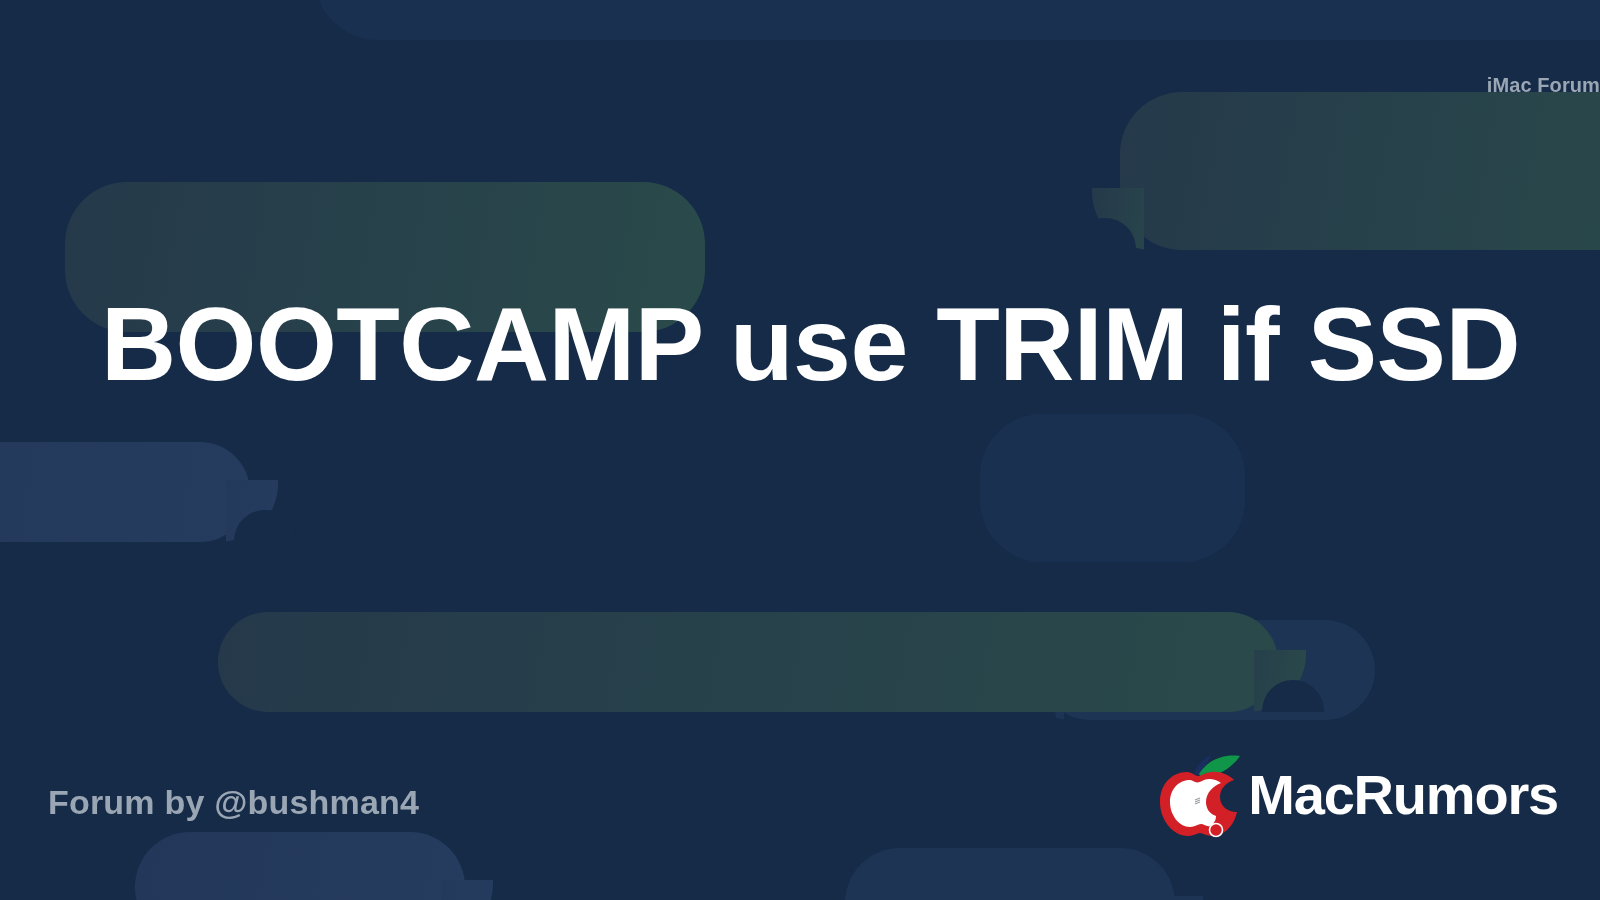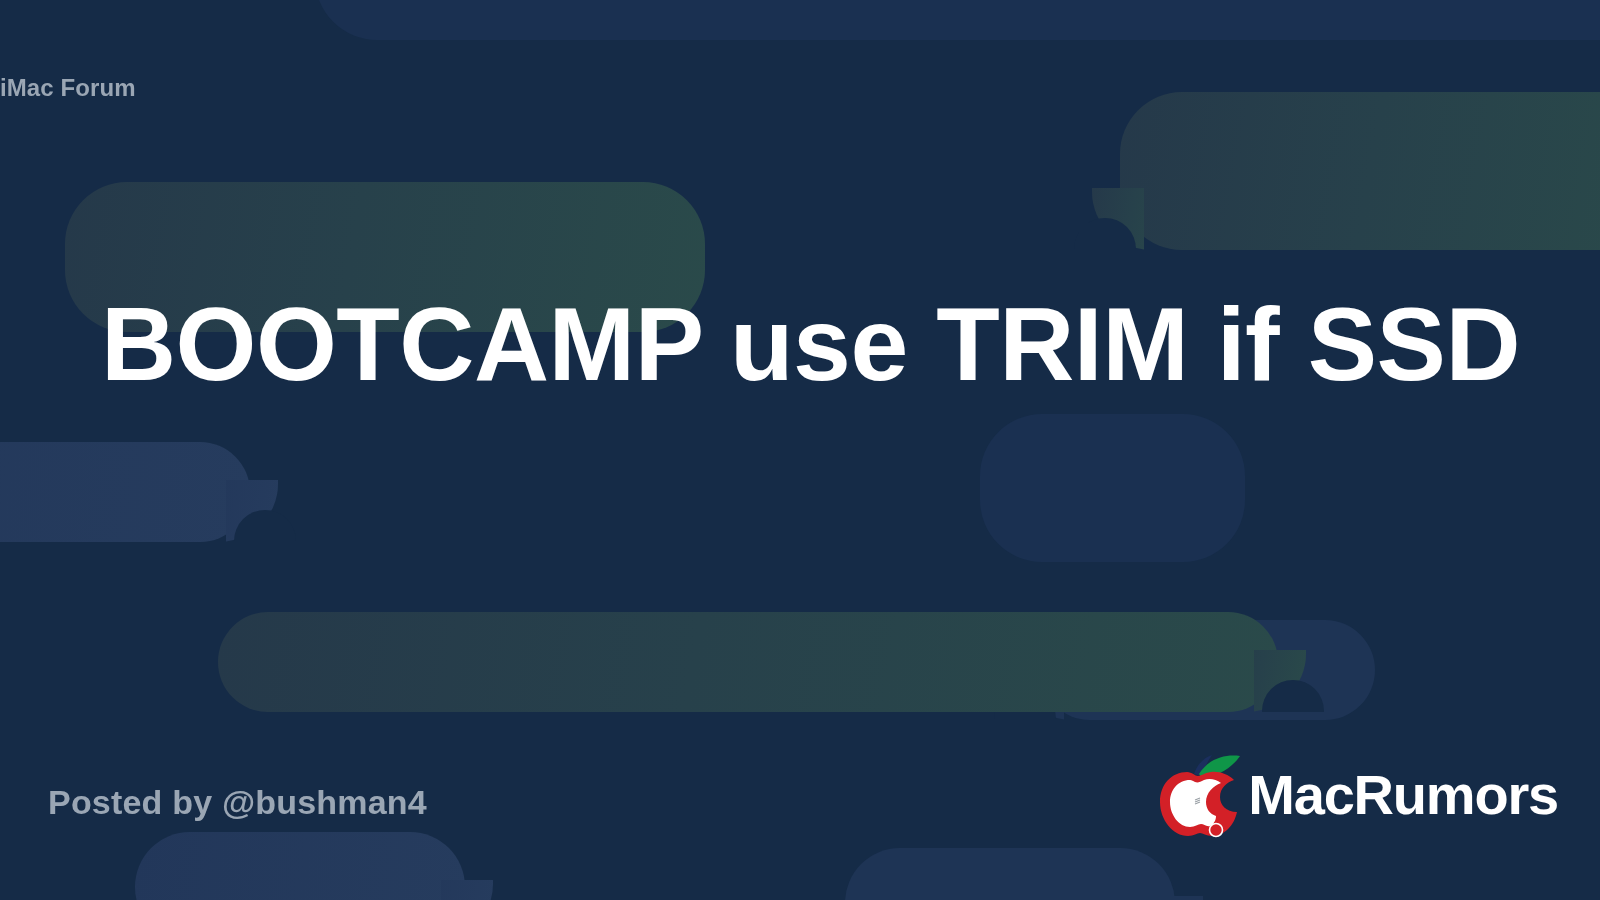--- a/index.html
+++ b/index.html
@@ -115,23 +115,23 @@
   #bub-bottom-teal   { left: 218px;  top: 612px; width: 1060px; height: 100px; }
   #bub-bottom-blue   { left: 135px;  top: 832px; width: 330px;  height: 110px; }
   #bub-bottom-blue2  { left: 845px;  top: 848px; width: 330px;  height: 110px; }
 
   
   .forum-label {
     position: absolute;
     top: 74px;
     left: 0;
     width: 100%;
-    text-align: left;
+    text-align: right;
     color: #9aa6b4;
-    font-size: 24px;
+    font-size: 20px;
     font-weight: bold;
     letter-spacing: 0.1px;
   }
 
   .title {
     position: absolute;
     left: 80px;
     right: 80px;
     top: 278px;
     text-align: right;
@@ -208,21 +208,21 @@
     <div class="bubble faint2 tail-right" id="bub-bottom-blue2">
         <span class="body"></span>
         <span class="tail"></span>
       </div>
   </div>
 
   <div class="forum-label">iMac Forum</div>
 
   <h1 class="title">BOOTCAMP use TRIM if SSD</h1>
 
-  <div class="posted-by">Posted by @bushman4</div>
+  <div class="posted-by">Forum by @bushman4</div>
 
   <div class="brand">
     <svg class="brand-mark" viewBox="0 0 92 86">
 
       <path d="M40 22 C44 10, 52 5, 58 3 C54 9, 50 16, 48 24 Z" fill="#1b2f5e"></path>
 
       <path d="M45 22 C55 6, 72 2, 86 4 C78 16, 64 24, 48 26 Z" fill="#0f9648"></path>
 
       <path d="M33 20
                C18 20, 6 32, 6 50

